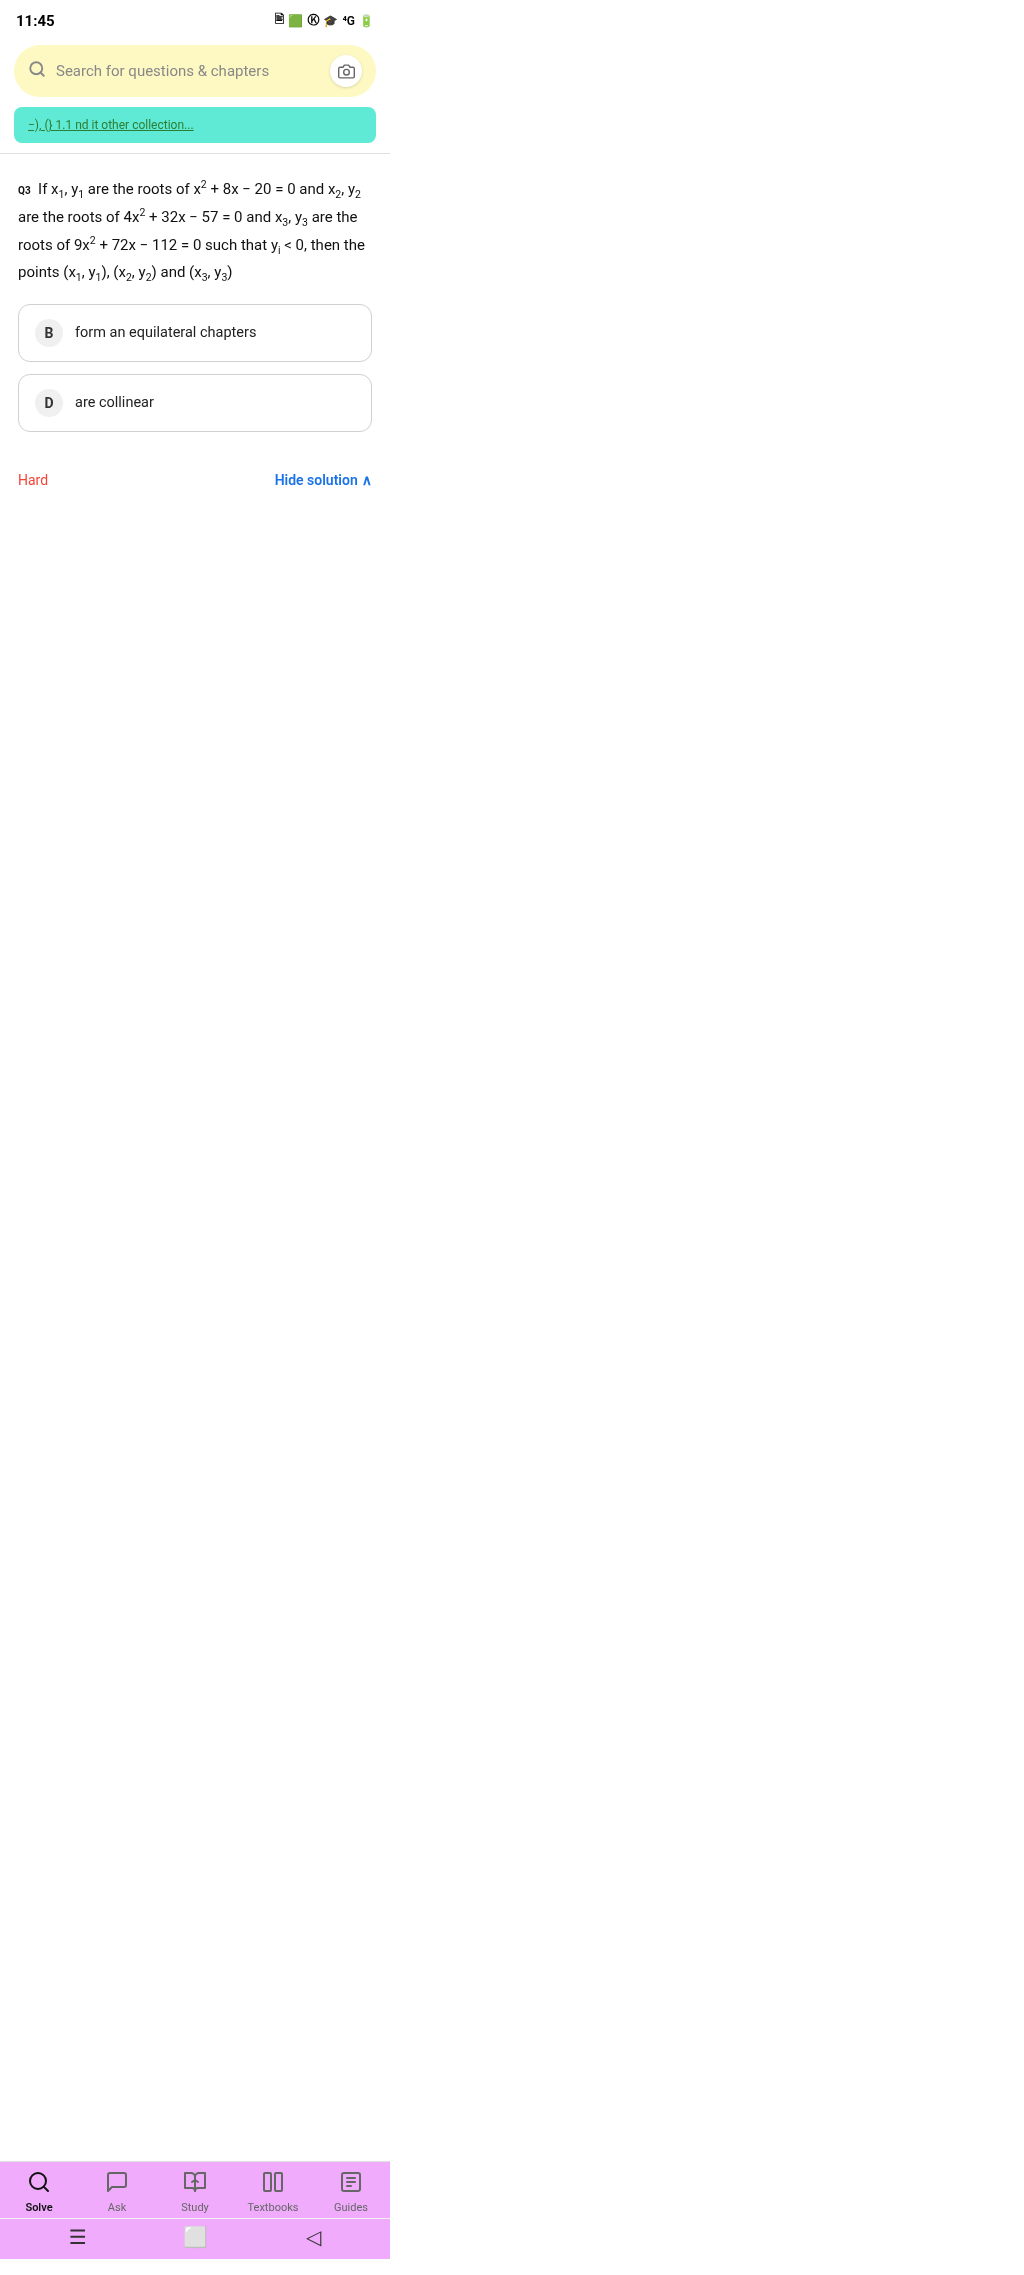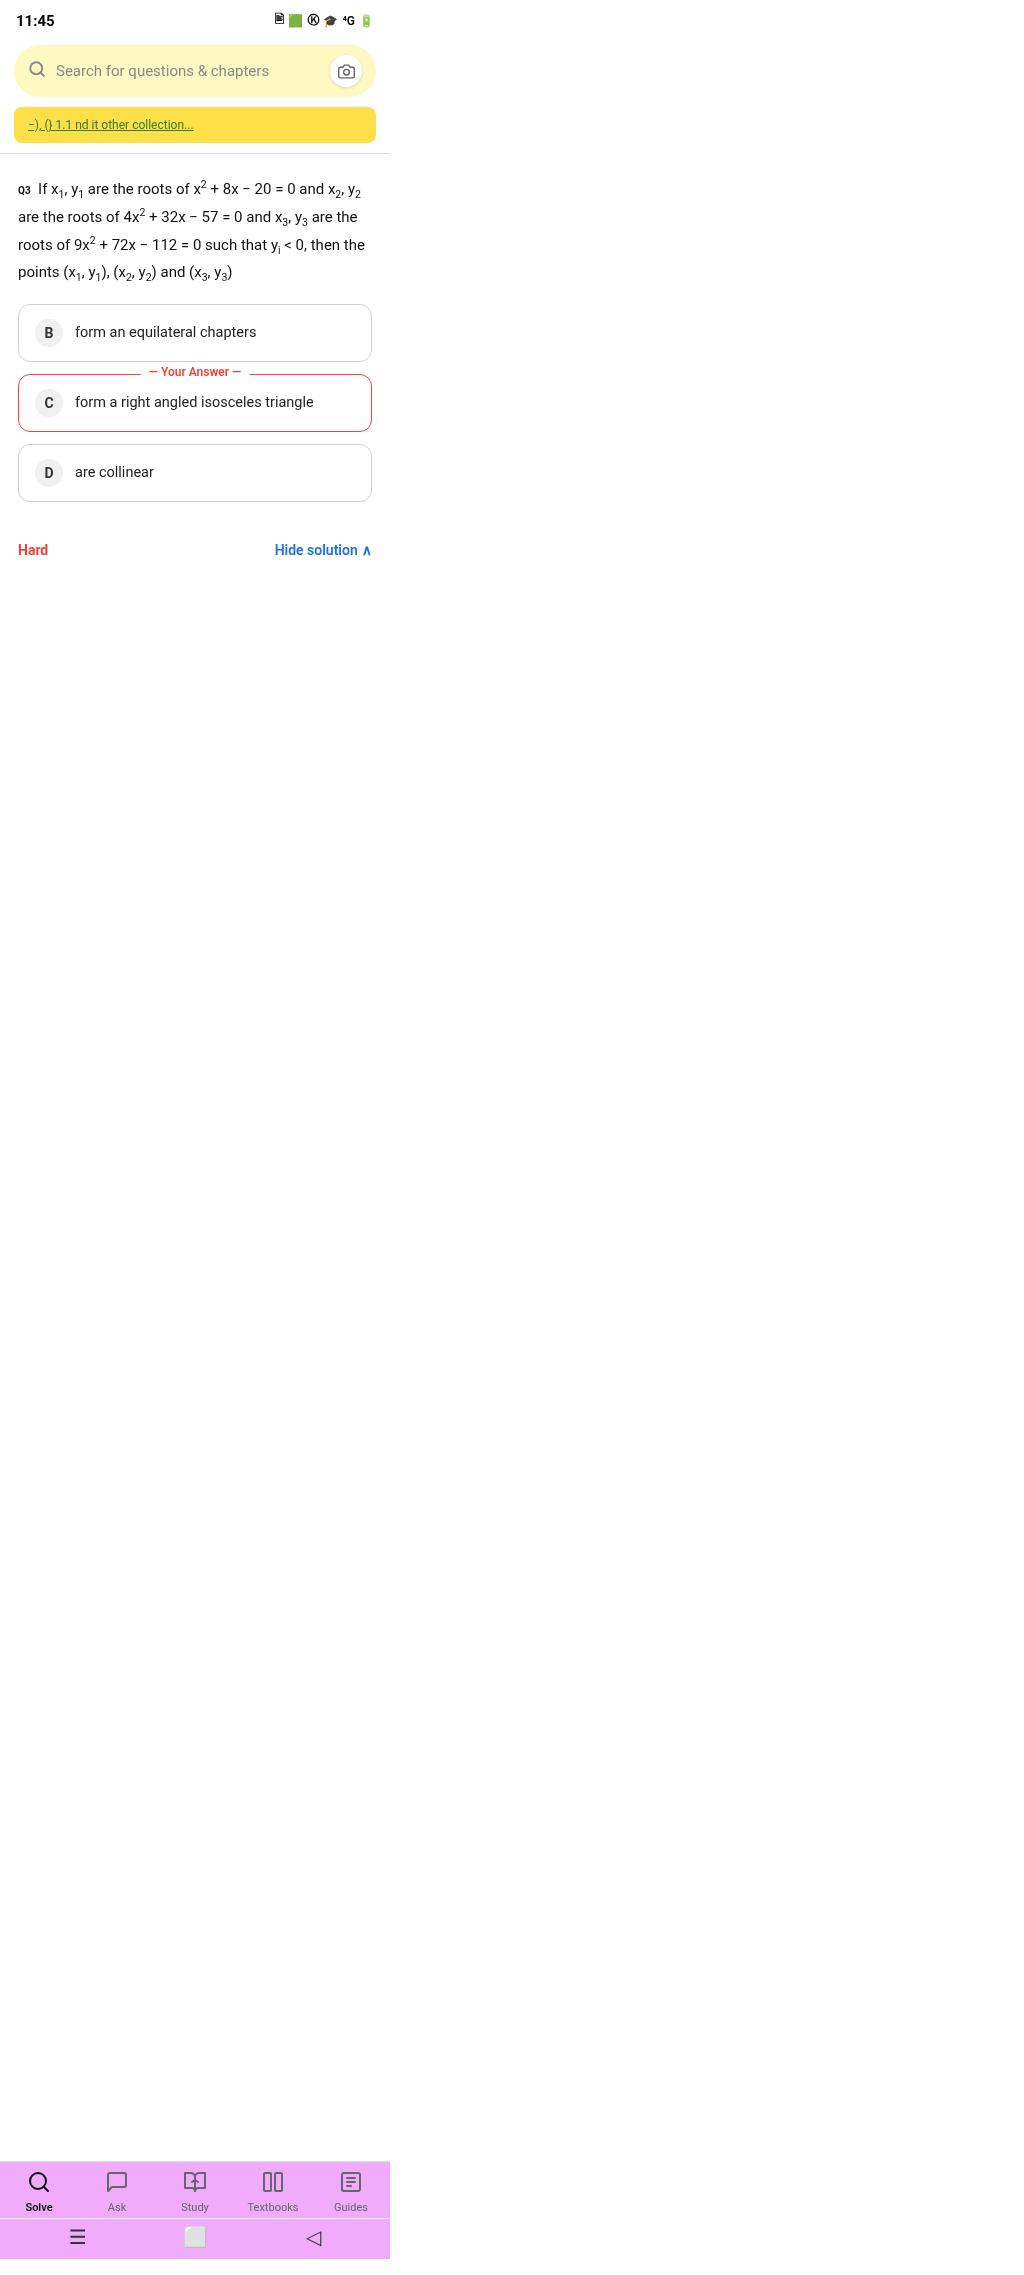--- a/index.html
+++ b/index.html
@@ -64,21 +64,21 @@
       align-items: center;
       justify-content: center;
       color: #666;
       font-size: 16px;
       box-shadow: 0 1px 3px rgba(0,0,0,0.15);
     }
 
     
     .green-banner {
       margin: 0 14px 10px;
-      background: #fde047;
+      background: #5eead4;
       border-radius: 8px;
       padding: 10px 14px;
       font-size: 13px;
       color: #2e7d32;
       min-height: 36px;
       display: flex;
       align-items: center;
     }
     .banner-text {
       color: #2e7d32;
@@ -176,21 +176,21 @@
 
     
     .question-meta {
       display: flex;
       justify-content: space-between;
       align-items: center;
       padding: 8px 18px 16px;
     }
     .difficulty-tag {
       font-size: 14px;
-      font-weight: 700;
+      font-weight: 400;
       color: #f44336;
     }
     .hide-solution-btn {
       display: flex;
       align-items: center;
       gap: 4px;
       font-size: 14px;
       font-weight: 600;
       color: #1a73e8;
       padding-left: 16px;
@@ -300,27 +300,20 @@
   <div class="options-container">
 
 
     <div class="option-card">
       <div class="option-inner">
         <div class="option-bullet">B</div>
         <span class="option-text">form an equilateral chapters</span>
       </div>
     </div>
 
-    <div class="option-card wrong">
-      <span class="badge-label" style="color:#f44336;">— Your Answer —</span>
-      <div class="option-inner">
-        <div class="option-bullet">C</div>
-        <span class="option-text">form a right angled isosceles triangle</span>
-      </div>
-    </div>
 
     <div class="option-card">
       <div class="option-inner">
         <div class="option-bullet">D</div>
         <span class="option-text">are collinear</span>
       </div>
     </div>
 
   </div>
 </div>

